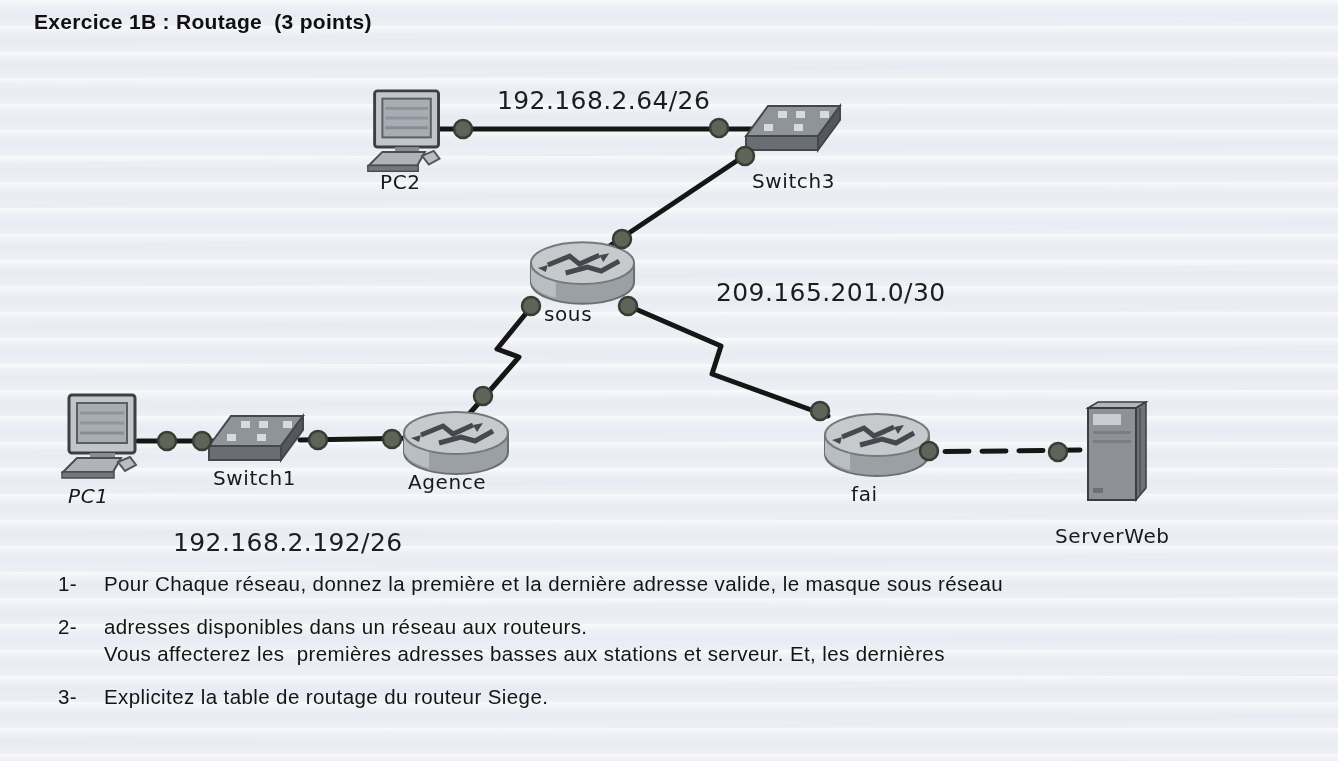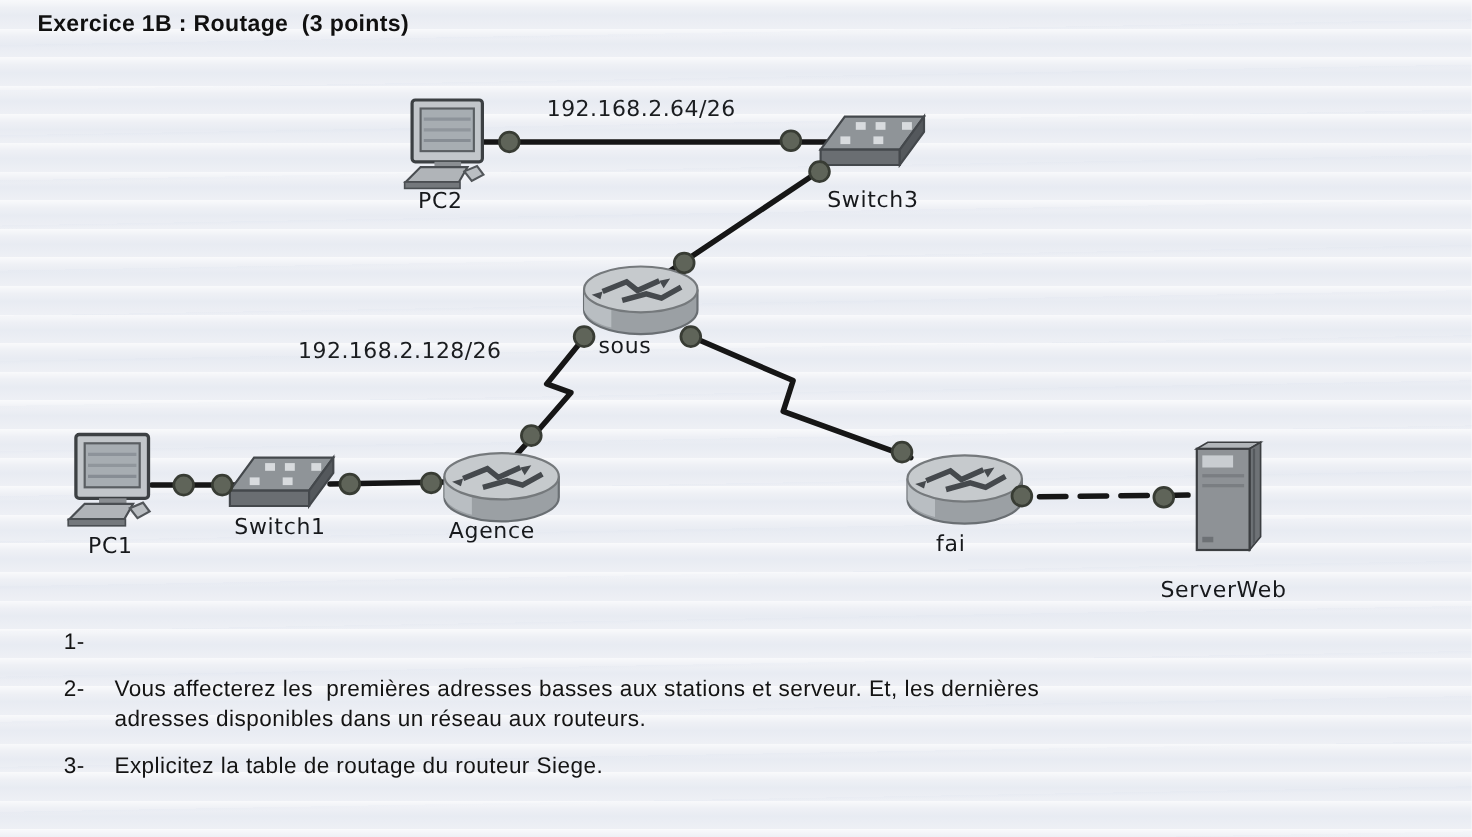--- a/index.html
+++ b/index.html
@@ -24,21 +24,21 @@
   .device{position:absolute;}
   .device svg{display:block;width:100%;height:100%;}
   .dev-label{
     position:absolute;
     font-family:"DejaVu Sans", sans-serif;
     font-size:20px;color:#17191c;letter-spacing:.6px;white-space:pre;
   }
   .net-label{
     position:absolute;
     font-family:"DejaVu Sans", sans-serif;
-    font-size:20px;color:#1b1d20;letter-spacing:.4px;white-space:pre;
+    font-size:25px;color:#1b1d20;letter-spacing:.4px;white-space:pre;
   }
   .questions{
     position:absolute;left:58px;top:570px;width:1262px;
     font-size:20.5px;line-height:27.5px;letter-spacing:.4px;color:#141414;
   }
   .question{display:flex;margin-bottom:15px;}
   .qnum{width:46px;flex:none;}
   .qtext{flex:1;}
   .qtext div{white-space:pre-wrap;}
 </style>
@@ -111,21 +111,21 @@
         <rect x="20" y="11" width="50" height="40" fill="#a7adb2" stroke="#5a5e62" stroke-width="2"></rect>
         <line x1="23" y1="21" x2="67" y2="21" stroke="#8d939a" stroke-width="3"></line>
         <line x1="23" y1="31" x2="67" y2="31" stroke="#90969c" stroke-width="3"></line>
         <line x1="23" y1="41" x2="67" y2="41" stroke="#878d94" stroke-width="3"></line>
         <rect x="33" y="61" width="25" height="5" fill="#8a8e92"></rect>
         <polygon points="6,80 20,66 64,66 56,80" fill="#b0b4b8" stroke="#4a4e52" stroke-width="2"></polygon>
         <rect x="5" y="80" width="52" height="6" fill="#74787c" stroke="#4a4e52" stroke-width="1.5"></rect>
         <polygon points="61,70 73,65 79,73 68,79" fill="#babec2" stroke="#53575b" stroke-width="2"></polygon>
       </svg>
     </div>
-    <div class="dev-label" style="left:80px;top:444px;">PC1</div>
+    <div class="dev-label" style="left:68px;top:444px;font-style:italic;">PC1</div>
 
     <div class="device" style="left:199px;top:366px;width:112px;height:62px;">
       <svg viewBox="0 0 112 62">
         <polygon points="10,40 32,10 104,10 82,40" fill="#8f9498" stroke="#44484c" stroke-width="2"></polygon>
         <polygon points="10,40 82,40 82,54 10,54" fill="#6a6e72" stroke="#44484c" stroke-width="2"></polygon>
         <polygon points="82,40 104,10 104,24 82,54" fill="#54585c" stroke="#44484c" stroke-width="2"></polygon>
         <rect x="42" y="15" width="9" height="7" fill="#d8dbde"></rect>
         <rect x="60" y="15" width="9" height="7" fill="#d8dbde"></rect>
         <rect x="84" y="15" width="9" height="7" fill="#d8dbde"></rect>
         <rect x="28" y="28" width="9" height="7" fill="#d8dbde"></rect>
@@ -168,21 +168,22 @@
         <rect x="6" y="8" width="48" height="92" fill="#8e9296" stroke="#3b3e41" stroke-width="2"></rect>
         <rect x="11" y="14" width="28" height="11" fill="#c9cdd1"></rect>
         <rect x="11" y="31" width="38" height="3" fill="#7a7e82"></rect>
         <rect x="11" y="40" width="38" height="3" fill="#7a7e82"></rect>
         <rect x="11" y="88" width="10" height="5" fill="#6d7175"></rect>
       </svg>
     </div>
     <div class="dev-label" style="left:1055px;top:484px;">ServerWeb</div>
 
     <div class="net-label" style="left:497px;top:46px;">192.168.2.64/26</div>
-    <div class="net-label" style="left:271px;top:266px;">192.168.2.128/26</div>
+    <div class="net-label" style="left:716px;top:238px;">209.165.201.0/30</div>
+    <div class="net-label" style="left:173px;top:488px;">192.168.2.192/26</div>
 
     <svg class="layer" viewBox="0 0 1338 530">
       <g fill="#5f6459" stroke="#383c34" stroke-width="2.5">
         <circle cx="463" cy="89" r="9"></circle>
         <circle cx="719" cy="88" r="9"></circle>
         <circle cx="745" cy="116" r="9"></circle>
         <circle cx="622" cy="199" r="9"></circle>
         <circle cx="531" cy="266" r="9"></circle>
         <circle cx="483" cy="356" r="9"></circle>
         <circle cx="628" cy="266" r="9"></circle>
@@ -194,27 +195,28 @@
         <circle cx="929" cy="411" r="9"></circle>
         <circle cx="1058" cy="412" r="9"></circle>
       </g>
     </svg>
   </div>
 
   <div class="questions">
     <div class="question">
       <span class="qnum">1-</span>
       <div class="qtext">
+        <div>Pour Chaque réseau, donnez la première et la dernière adresse valide, le masque sous réseau</div>
       </div>
     </div>
     <div class="question">
       <span class="qnum">2-</span>
       <div class="qtext">
+        <div>adresses disponibles dans un réseau aux routeurs.</div>
         <div>Vous affecterez les  premières adresses basses aux stations et serveur. Et, les dernières</div>
-        <div>adresses disponibles dans un réseau aux routeurs.</div>
       </div>
     </div>
     <div class="question">
       <span class="qnum">3-</span>
       <div class="qtext">
         <div>Explicitez la table de routage du routeur Siege.</div>
       </div>
     </div>
   </div>
 

